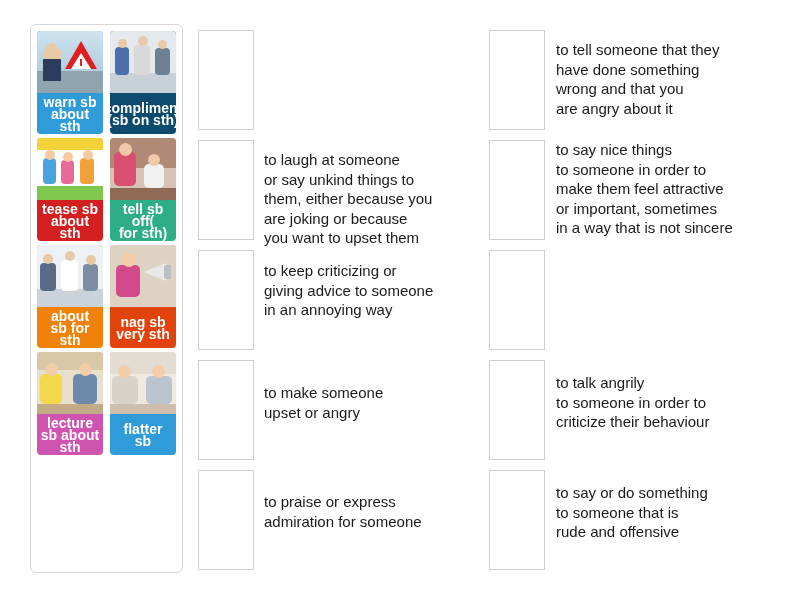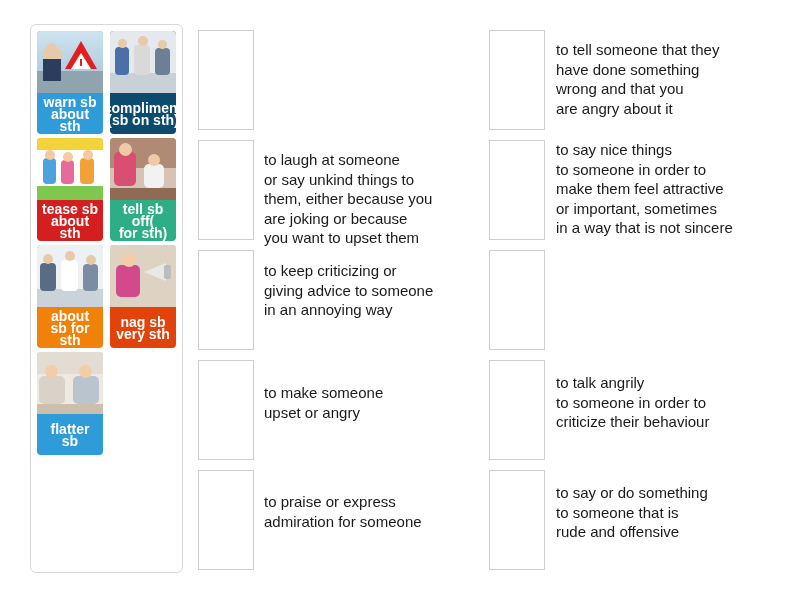--- a/index.html
+++ b/index.html
@@ -179,20 +179,33 @@
           <div class="ph" style="left:12px;top:8px;width:14px;height:14px;background:#f3cda8;border-radius:50%"></div>
           <div class="ph" style="left:34px;top:18px;width:0;height:0;border-top:9px solid transparent;border-bottom:9px solid transparent;border-right:22px solid #e8e8e8"></div>
           <div class="ph" style="left:54px;top:20px;width:7px;height:14px;background:#bdbdbd;border-radius:2px"></div>
         </div>
         <div class="caption" style="white-space:pre-line">nag sb
 very sth</div>
       </div>
 
 
 
+      <div class="tile" style="background:#cf54b0">
+        <div class="photo" style="background:#e9dfcd">
+          <div class="ph" style="left:0;top:0;right:0;height:18px;background:#d8c8a8"></div>
+          <div class="ph" style="left:3px;top:22px;width:22px;height:30px;background:#f2d84a;border-radius:5px"></div>
+          <div class="ph" style="left:8px;top:11px;width:13px;height:13px;background:#f2cda8;border-radius:50%"></div>
+          <div class="ph" style="left:36px;top:22px;width:24px;height:30px;background:#6f89ab;border-radius:5px"></div>
+          <div class="ph" style="left:42px;top:11px;width:13px;height:13px;background:#f2cda8;border-radius:50%"></div>
+          <div class="ph" style="left:0;top:52px;right:0;bottom:0;background:#c2ab86"></div>
+        </div>
+        <div class="caption" style="white-space:pre-line">lecture
+sb about
+sth</div>
+      </div>
 
       <div class="tile" style="background:#2f9bd8">
         <div class="photo" style="background:#efe9e2">
           <div class="ph" style="left:0;top:0;right:0;height:22px;background:#e3dcd2"></div>
           <div class="ph" style="left:2px;top:24px;width:26px;height:28px;background:#d9d2c8;border-radius:5px"></div>
           <div class="ph" style="left:8px;top:13px;width:13px;height:13px;background:#f2cda8;border-radius:50%"></div>
           <div class="ph" style="left:36px;top:24px;width:26px;height:28px;background:#b9c4cf;border-radius:5px"></div>
           <div class="ph" style="left:42px;top:13px;width:13px;height:13px;background:#f2cda8;border-radius:50%"></div>
           <div class="ph" style="left:0;top:52px;right:0;bottom:0;background:#cdbfae"></div>
         </div>

